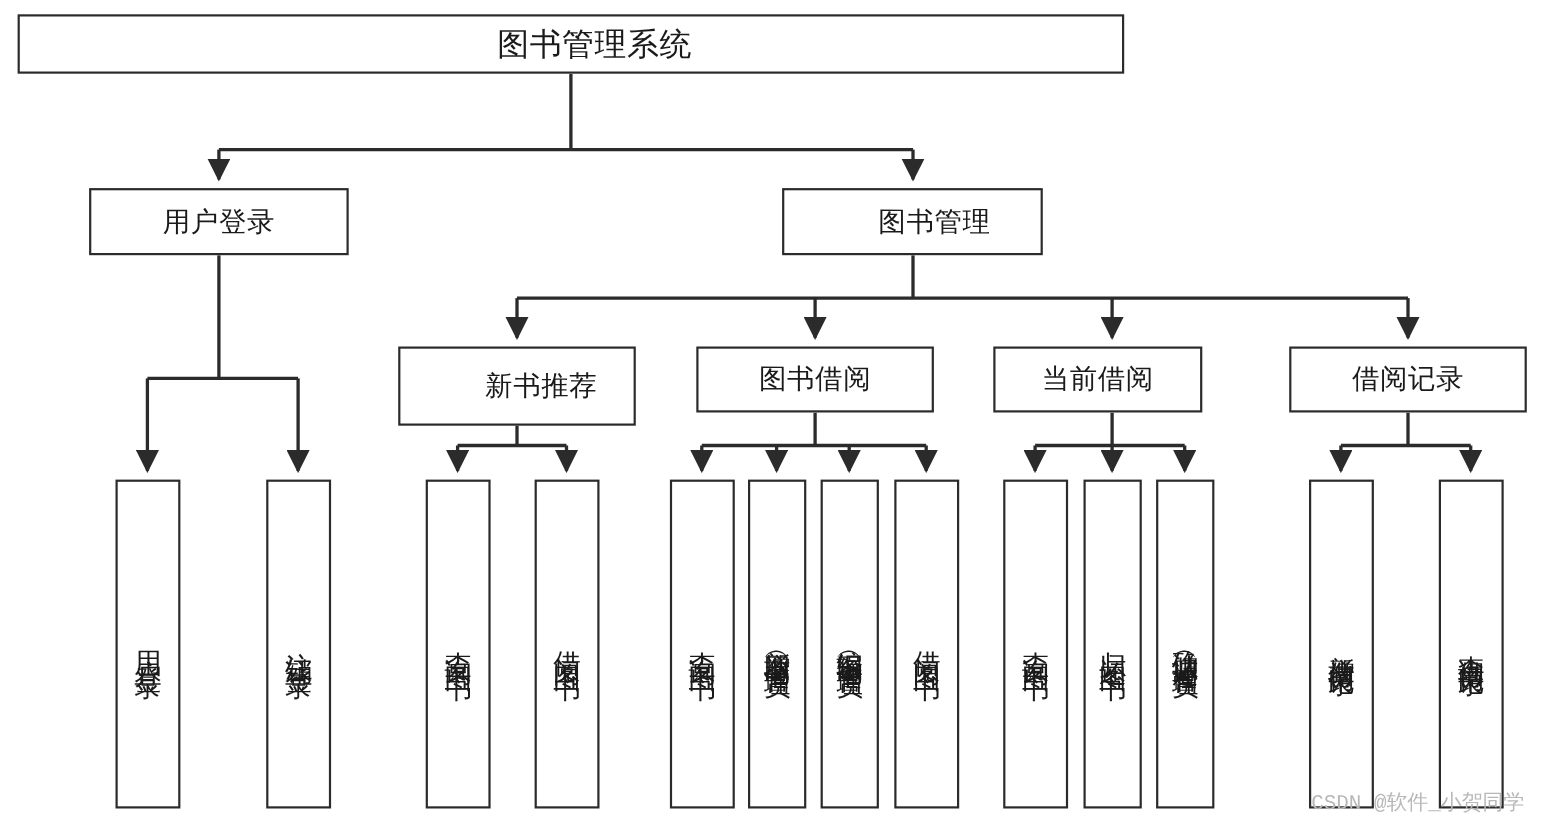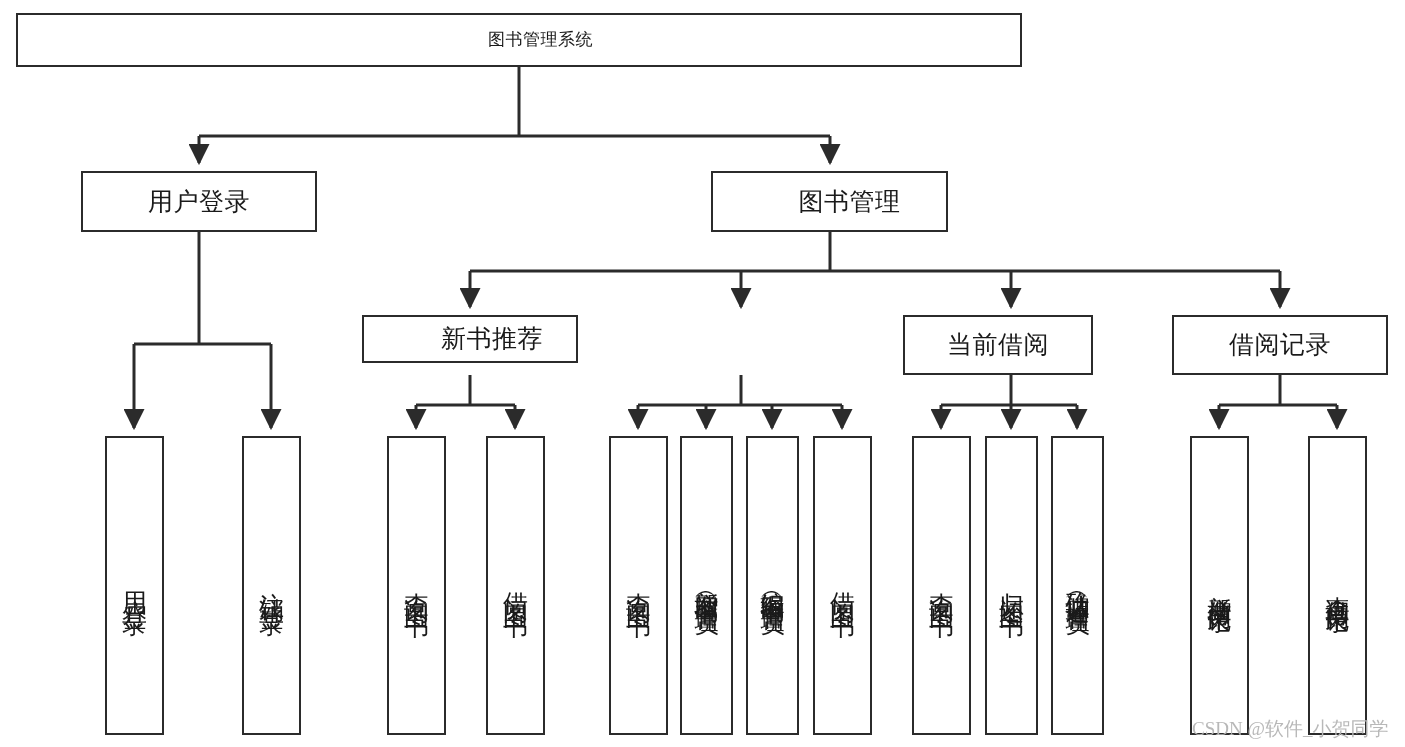--- a/index.html
+++ b/index.html
@@ -41,21 +41,21 @@
     line-height: 1.12;
     text-align: center;
     white-space: nowrap;
   }
   
   .node.horiz .label {
     font-size: 25px;
     letter-spacing: 0.5px;
   }
   .node.root .label {
-    font-size: 17px;
+    font-size: 29px;
     margin-left: 43px;
   }
   
   .node.vert {
     align-items: center;
     justify-content: center;
   }
   .node.vert .label {
     writing-mode: vertical-rl;
     text-orientation: upright;
@@ -67,21 +67,21 @@
   }
   .node.vert.tall .label {
     letter-spacing: 3px;
     font-size: 24px;
   }
   .watermark {
     position: absolute;
     color: #b8b8b8;
     font-size: 19px;
     white-space: nowrap;
-    font-family: Liberation Serif, serif;
+    font-family: Liberation Mono, monospace;
   }
 </style>
 </head>
 <body>
 
 <div id="stage">
 
   <svg id="edges" viewBox="0 0 1405 747" width="1405" height="747" aria-hidden="true">
     <defs>
       <marker id="arrow" viewBox="0 0 10 10" refX="9" refY="5" markerWidth="7" markerHeight="7" orient="auto-start-reverse">
@@ -136,22 +136,25 @@
     <span class="label">图书管理系统</span>
   </div>
 
   <div class="node horiz" style="left: 81px; top: 171px; width: 236px; height: 61px;">
     <span class="label">用户登录</span>
   </div>
   <div class="node horiz" style="left: 711px; top: 171px; width: 237px; height: 61px; padding-left: 40px;">
     <span class="label">图书管理</span>
   </div>
 
-  <div class="node horiz" style="left: 362px; top: 315px; width: 216px; height: 48px; padding-left: 44px;">
+  <div class="node horiz" style="left: 362px; top: 315px; width: 216px; height: 72px; padding-left: 44px;">
     <span class="label">新书推荐</span>
+  </div>
+  <div class="node horiz" style="left: 633px; top: 315px; width: 216px; height: 60px;">
+    <span class="label">图书借阅</span>
   </div>
   <div class="node horiz" style="left: 903px; top: 315px; width: 190px; height: 60px;">
     <span class="label">当前借阅</span>
   </div>
   <div class="node horiz" style="left: 1172px; top: 315px; width: 216px; height: 60px;">
     <span class="label">借阅记录</span>
   </div>
 
   <div class="node vert" style="left: 105px; top: 436px; width: 59px; height: 299px;">
     <span class="label">用户登录</span>

